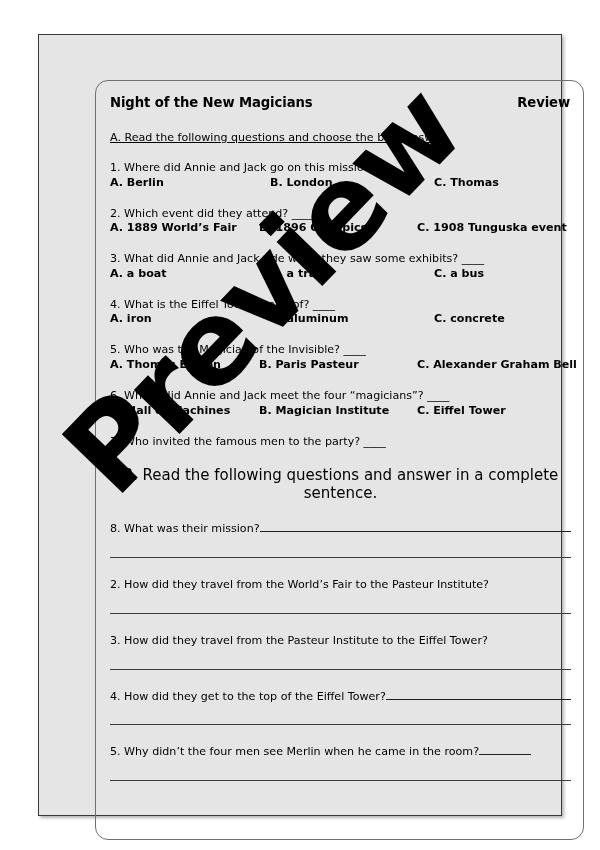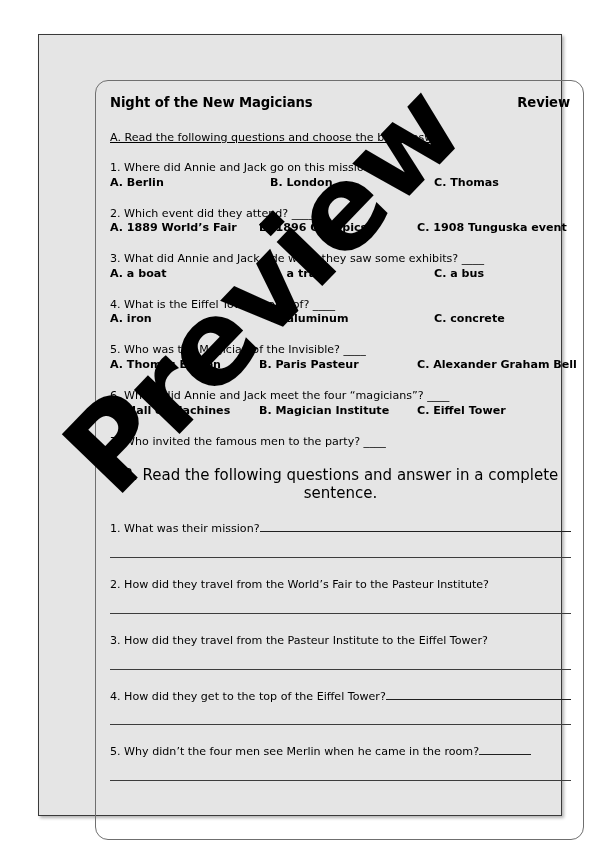--- a/index.html
+++ b/index.html
@@ -224,21 +224,21 @@
           <div class="mcq-block">
             <div class="mcq-stem">7. Who invited the famous men to the party? ____</div>
           </div>
         </div>
 
       <div class="section-b-instr">B. Read the following questions and answer in a complete sentence.</div>
 
       <div id="section-b-questions">
           <div class="written-block">
             <div class="written-q">
-              <span class="qtext">1. What was their mission?</span>
+              <span class="qtext">8. What was their mission?</span>
               <span class="inline-rule "></span>
             </div>
             <div class="answer-rule"></div>
           </div>
           <div class="written-block">
             <div class="written-q">
               <span class="qtext">2. How did they travel from the World’s Fair to the Pasteur Institute?</span>
               <span class="inline-rule none"></span>
             </div>
             <div class="answer-rule"></div>

